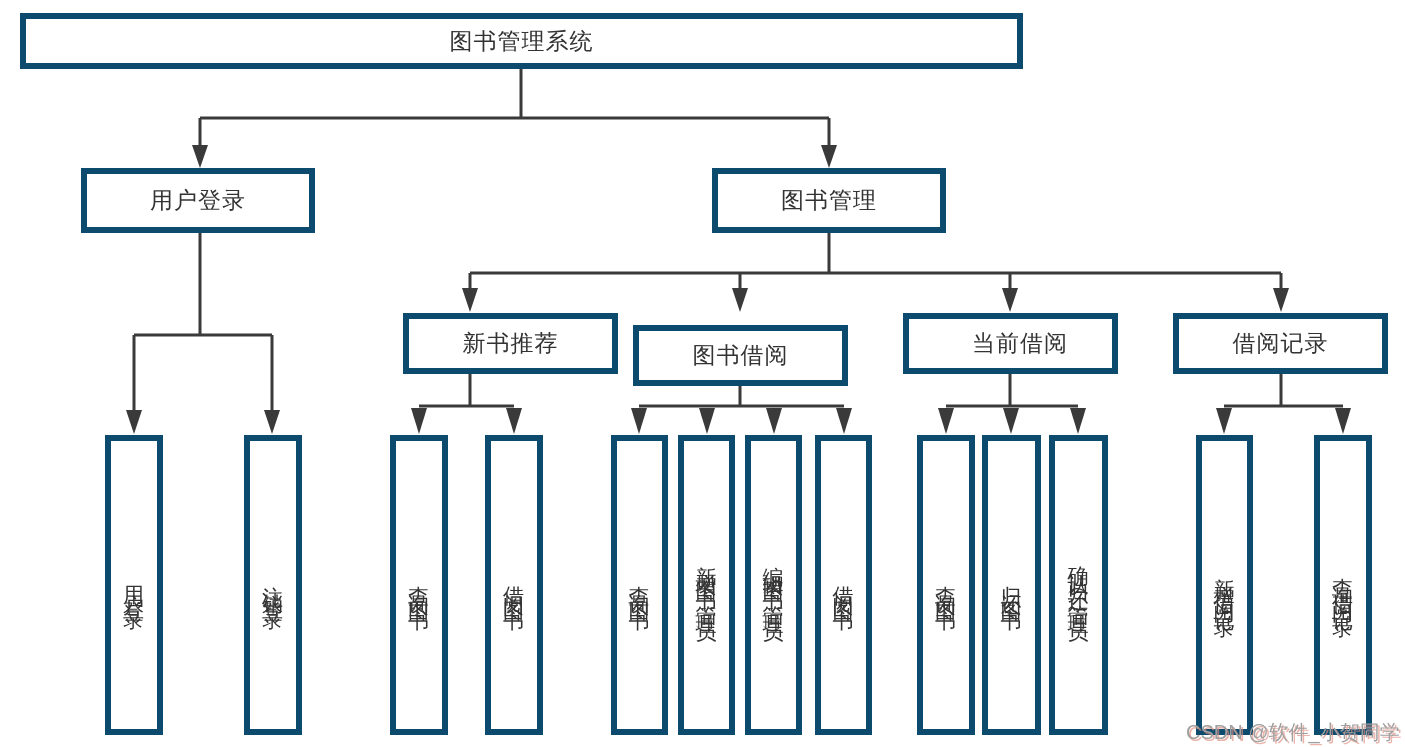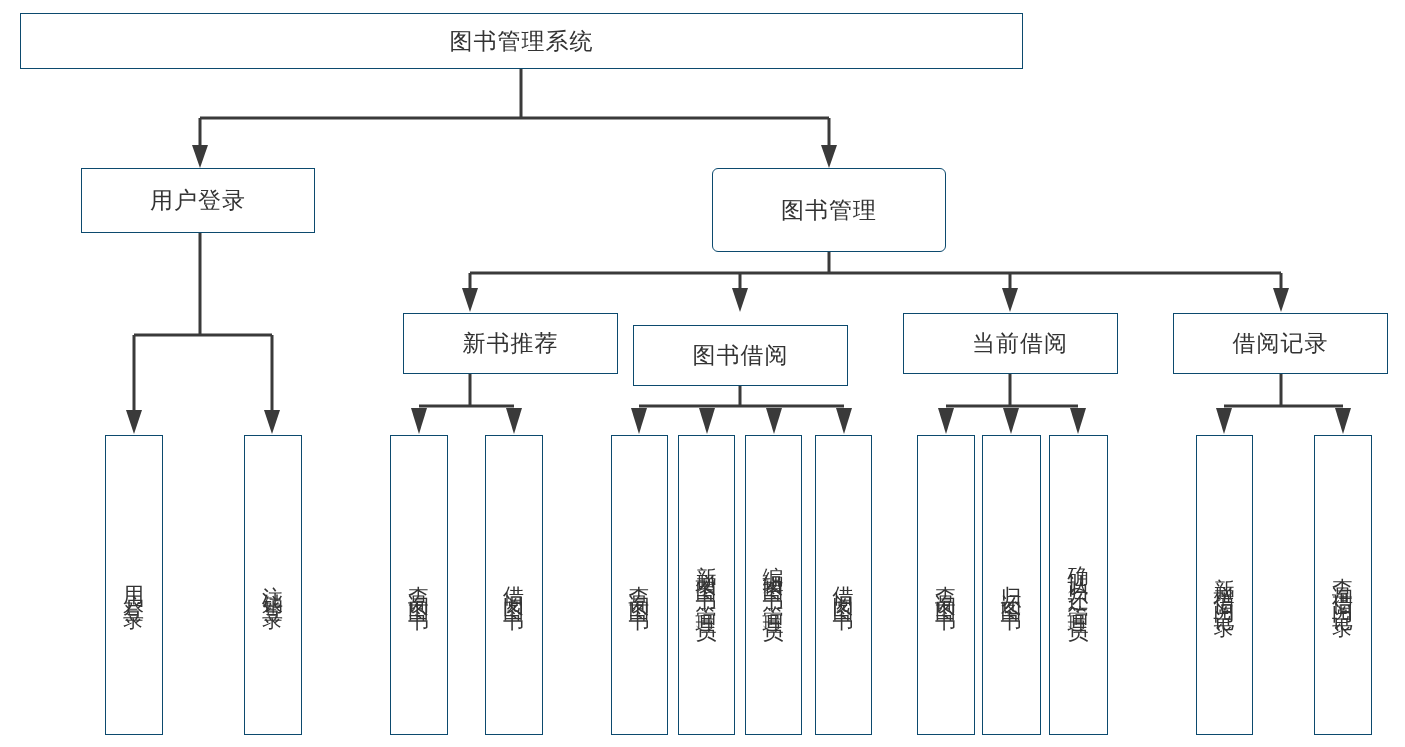--- a/index.html
+++ b/index.html
@@ -8,21 +8,21 @@
     width:1405px;height:747px;
     background:#ffffff;
     font-family:"Liberation Sans","DejaVu Sans",sans-serif;
     overflow:hidden;
   }
   .wires{position:absolute;left:0;top:0;width:1405px;height:747px;pointer-events:none;}
   .box{
     position:absolute;
     box-sizing:border-box;
     background:#ffffff;
-    border:1px solid #0c4a6e;
+    border:6px solid #0c4a6e;
     display:flex;align-items:center;justify-content:center;
     color:#333333;
   }
   .h-label{font-size:23px;letter-spacing:1px;}
   .leaf{top:435px;height:300px;}
   .leaf .v-text{
     writing-mode:vertical-rl;
     text-orientation:upright;
     font-size:21px;
     letter-spacing:8px;
@@ -77,21 +77,21 @@
     </g>
   </svg>
 
   <div class="box h-label" style="left:20px;top:13px;width:1003px;height:56px;">
     <span>图书管理系统</span>
   </div>
 
   <div class="box h-label" style="left:81px;top:168px;width:234px;height:65px;">
     <span>用户登录</span>
   </div>
-  <div class="box h-label" style="left:712px;top:168px;width:234px;height:84px;border-radius:6px;">
+  <div class="box h-label" style="left:712px;top:168px;width:234px;height:65px;">
     <span>图书管理</span>
   </div>
 
   <div class="box h-label" style="left:363px;top:313px;width:215px;height:61px;margin-left:40px;">
     <span>新书推荐</span>
   </div>
   <div class="box h-label" style="left:633px;top:313px;width:215px;height:61px;margin-top:12px;">
     <span>图书借阅</span>
   </div>
   <div class="box h-label" style="left:903px;top:313px;width:215px;height:61px;padding-left:19px;">
@@ -138,14 +138,15 @@
     <span class="v-text">确认归还（管理员）</span>
   </div>
 
   <div class="box leaf" style="left:1196px;width:57px;">
     <span class="v-text">新增借阅记录</span>
   </div>
   <div class="box leaf" style="left:1314px;width:58px;">
     <span class="v-text">查询借阅记录</span>
   </div>
 
+  <div class="watermark">CSDN @软件_小贺同学</div>
 
 </div>
 
 </body></html>

